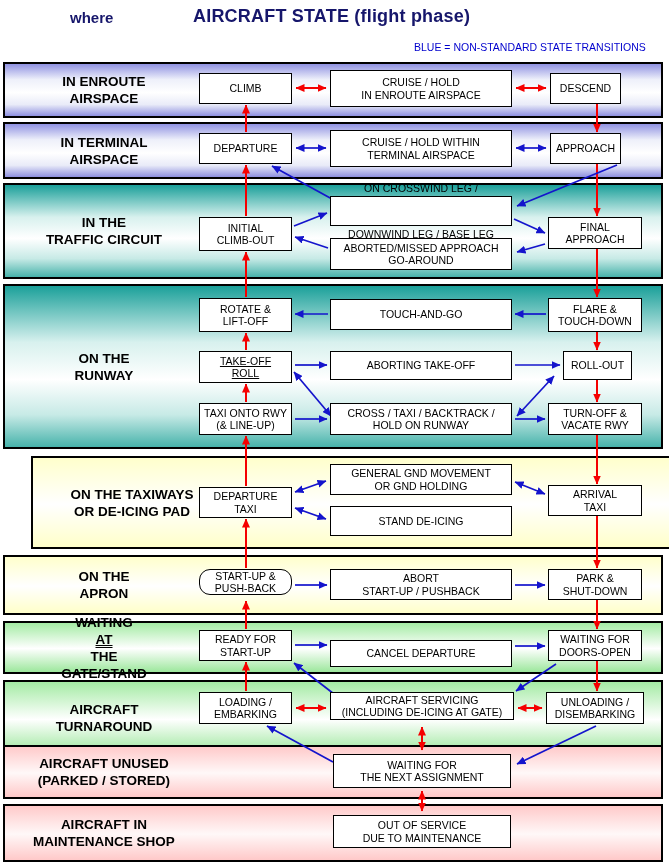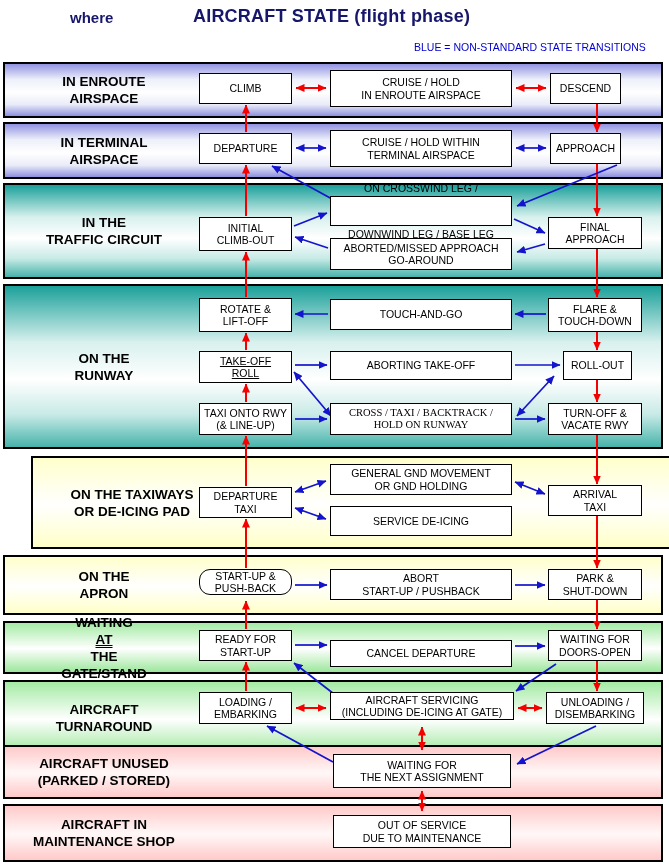--- a/index.html
+++ b/index.html
@@ -217,39 +217,39 @@
   <div class="sbox" style="left:330px;top:351px;width:182px;height:29px;">
       <span>ABORTING TAKE-OFF</span>
     </div>
   <div class="sbox" style="left:563px;top:351px;width:69px;height:29px;">
       <span>ROLL-OUT</span>
     </div>
   <div class="sbox" style="left:199px;top:403px;width:93px;height:32px;">
       <span>TAXI ONTO RWY</span>
       <span>(&amp; LINE-UP)</span>
     </div>
-  <div class="sbox" style="left:330px;top:403px;width:182px;height:32px;font-family:Liberation Serif, serif;">
+  <div class="sbox" style="left:330px;top:403px;width:182px;height:32px;">
       <span>CROSS / TAXI / BACKTRACK /</span>
       <span>HOLD ON RUNWAY</span>
     </div>
   <div class="sbox" style="left:548px;top:403px;width:94px;height:32px;">
       <span>TURN-OFF &amp;</span>
       <span>VACATE RWY</span>
     </div>
 
   <div class="sbox" style="left:199px;top:487px;width:93px;height:31px;">
       <span>DEPARTURE</span>
       <span>TAXI</span>
     </div>
   <div class="sbox" style="left:330px;top:464px;width:182px;height:31px;">
       <span>GENERAL GND MOVEMENT</span>
       <span>OR GND HOLDING</span>
     </div>
   <div class="sbox" style="left:330px;top:506px;width:182px;height:30px;">
-      <span>SERVICE DE-ICING</span>
+      <span>STAND DE-ICING</span>
     </div>
   <div class="sbox" style="left:548px;top:485px;width:94px;height:31px;text-align:right;">
       <span>ARRIVAL</span>
       <span>TAXI</span>
     </div>
 
   <div class="sbox" style="left:199px;top:569px;width:93px;height:26px;border-radius:11px;">
       <span>START-UP &amp;</span>
       <span>PUSH-BACK</span>
     </div>

